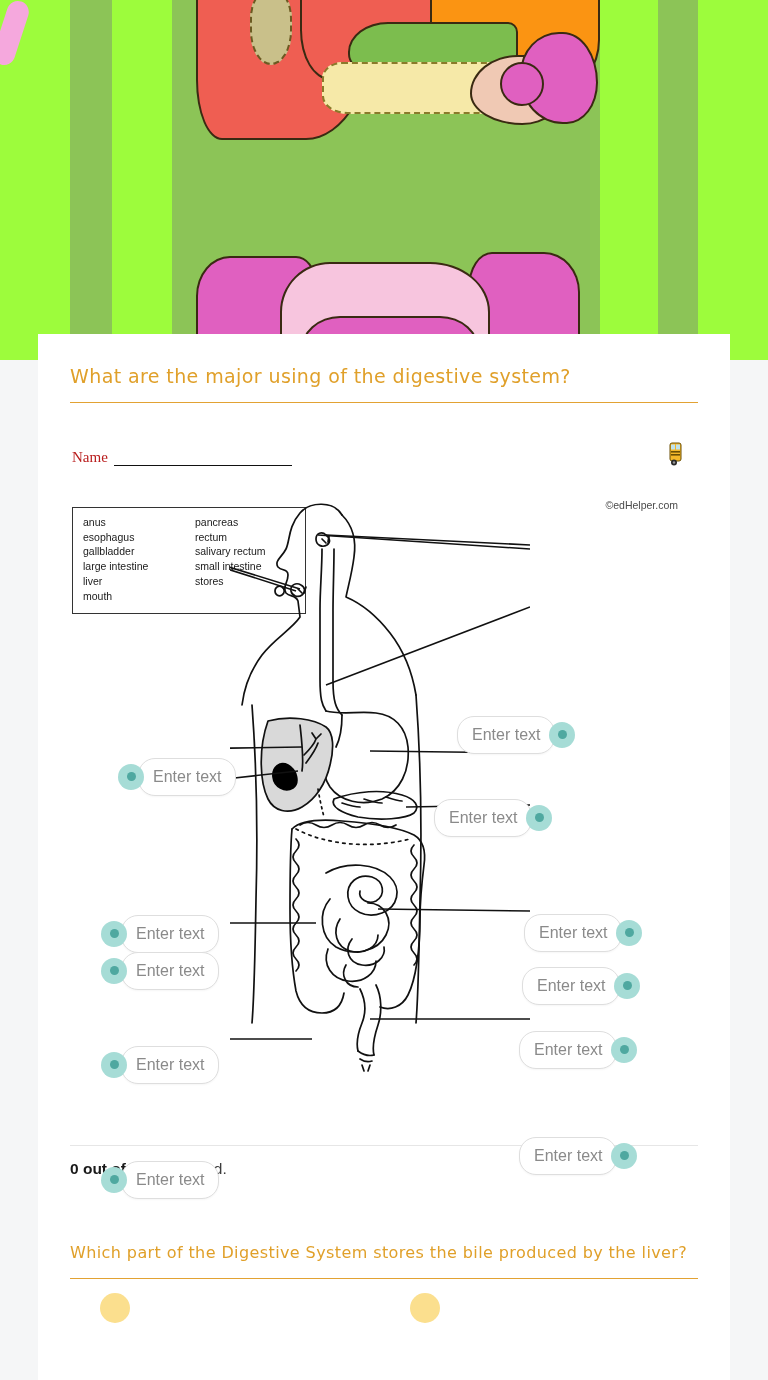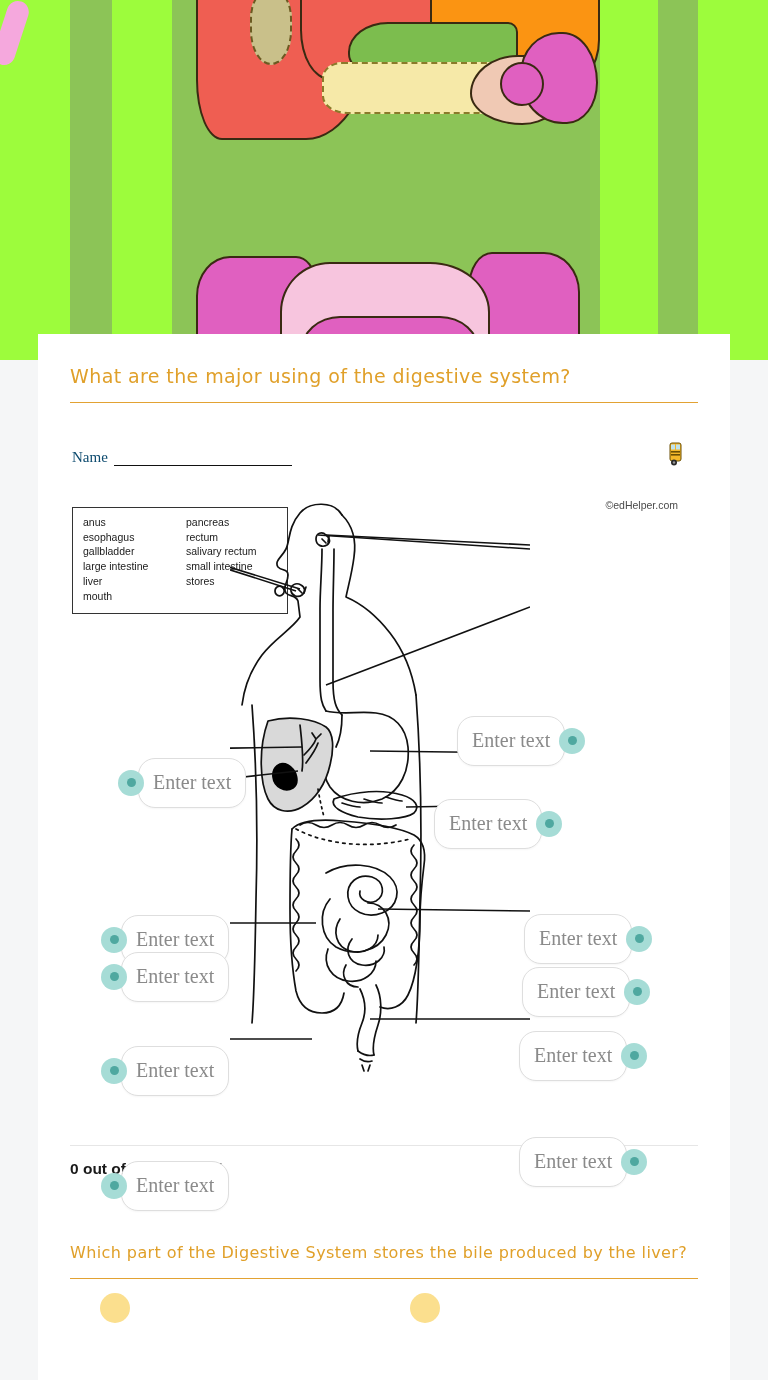--- a/index.html
+++ b/index.html
@@ -211,21 +211,21 @@
   .name-row {
     position: absolute;
     left: 2px; top: 10px;
     display: flex;
     align-items: flex-end;
     gap: 6px;
   }
   .name-label {
     font-family: "Liberation Serif", serif;
     font-size: 15px;
-    color: #0c4a6e;
+    color: #b91c1c;
     text-align: right;
   }
   .name-line {
     width: 178px;
     border-bottom: 1.4px solid #111;
     height: 12px;
   }
 
   .bus {
     position: absolute;
@@ -237,21 +237,21 @@
     right: 20px; top: 60px;
     font-size: 10.5px;
     color: #4a4a4a;
     font-family: "Liberation Sans", sans-serif;
   }
 
   
   .wordbank {
     position: absolute;
     left: 2px; top: 68px;
-    width: 216px;
+    width: 234px;
     border: 1.3px solid #333;
     padding: 7px 10px 9px 10px;
     display: flex;
     gap: 12px;
     background: #fff;
   }
   .wb-col { flex: 1; }
   .wb-item {
     font-size: 10.5px;
     line-height: 1.42;
@@ -285,33 +285,32 @@
     flex: 0 0 auto;
     z-index: 5;
   }
   .dot::after {
     content: "";
     width: 9px; height: 9px;
     border-radius: 50%;
     background: #4fa8a0;
   }
   .tbox {
-    height: 50px;
+    height: 38px;
     border: 1px solid #dedede;
     border-radius: 17px;
     background: #fff;
     display: flex;
     align-items: center;
     padding: 0 14px;
-    font-size: 20px;
+    font-size: 16px;
     color: #8a8a8a;
     margin-left: -6px;
     box-shadow: 0 1px 2px rgba(0,0,0,.04);
     white-space: nowrap;
-    font-family: Liberation Serif, serif;
   }
   .lbl.right .tbox { margin-left: 0; margin-right: -6px; order: 0; }
   .lbl.right .dot { order: 1; }
 
   .ds-title {
     position: absolute;
     left: 108px; top: 636px;
     font-size: 40px;
     color: #1a1a1a;
     font-family: "Liberation Sans", sans-serif;

